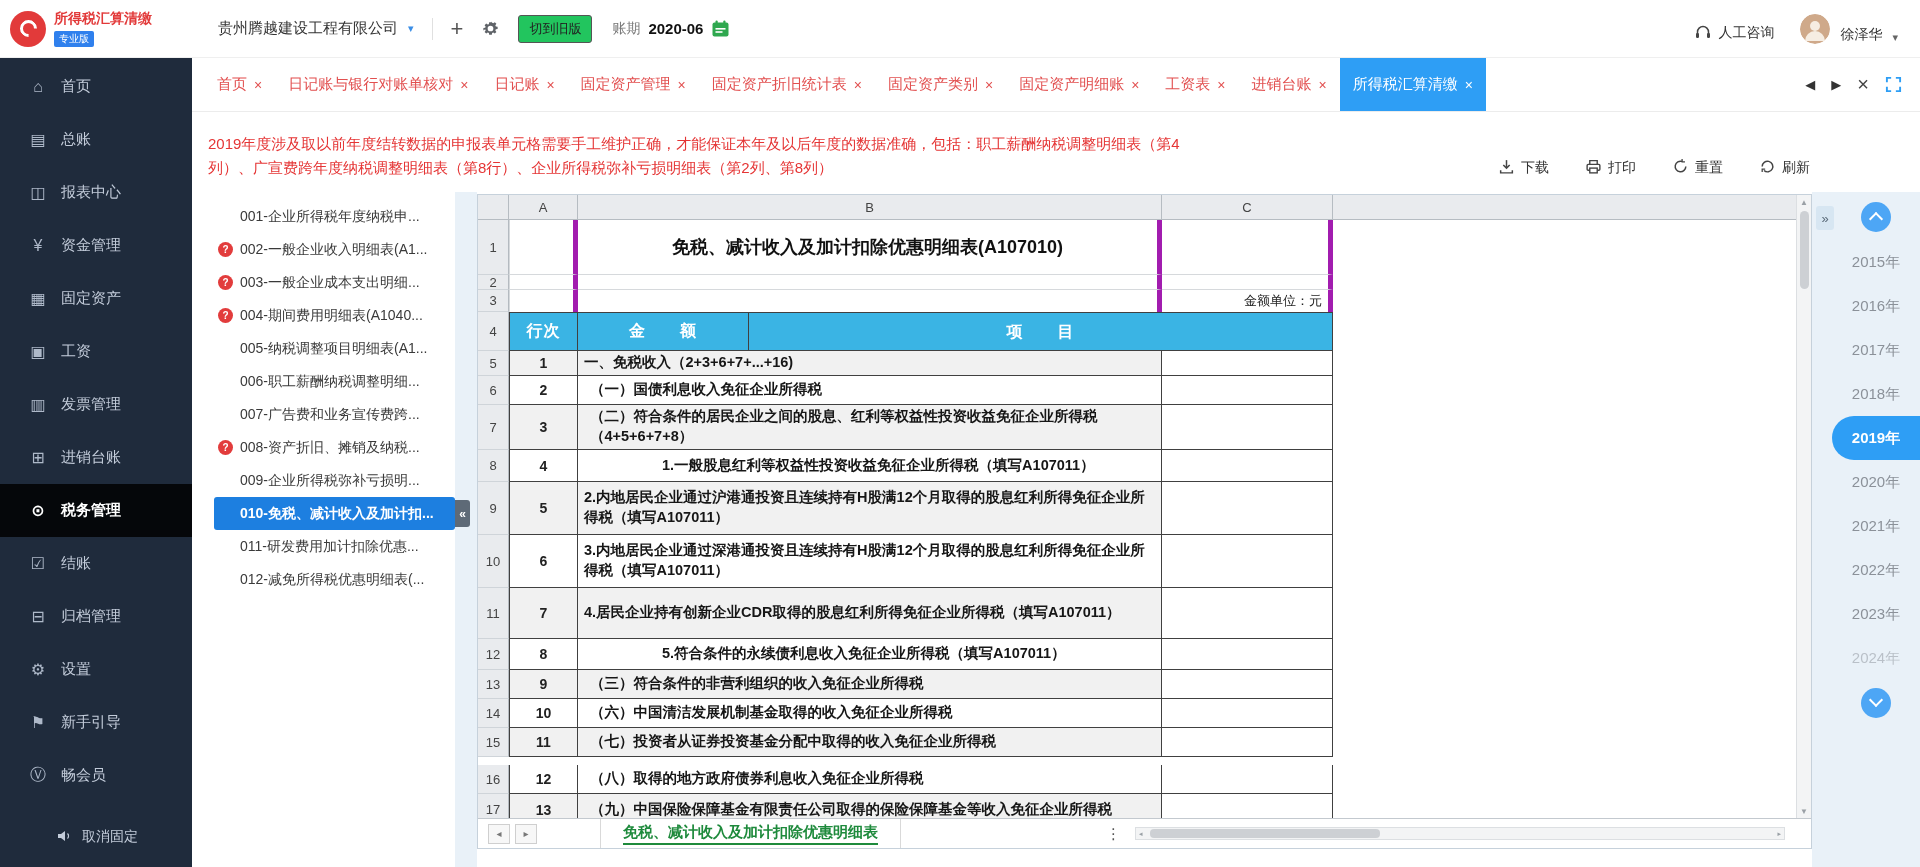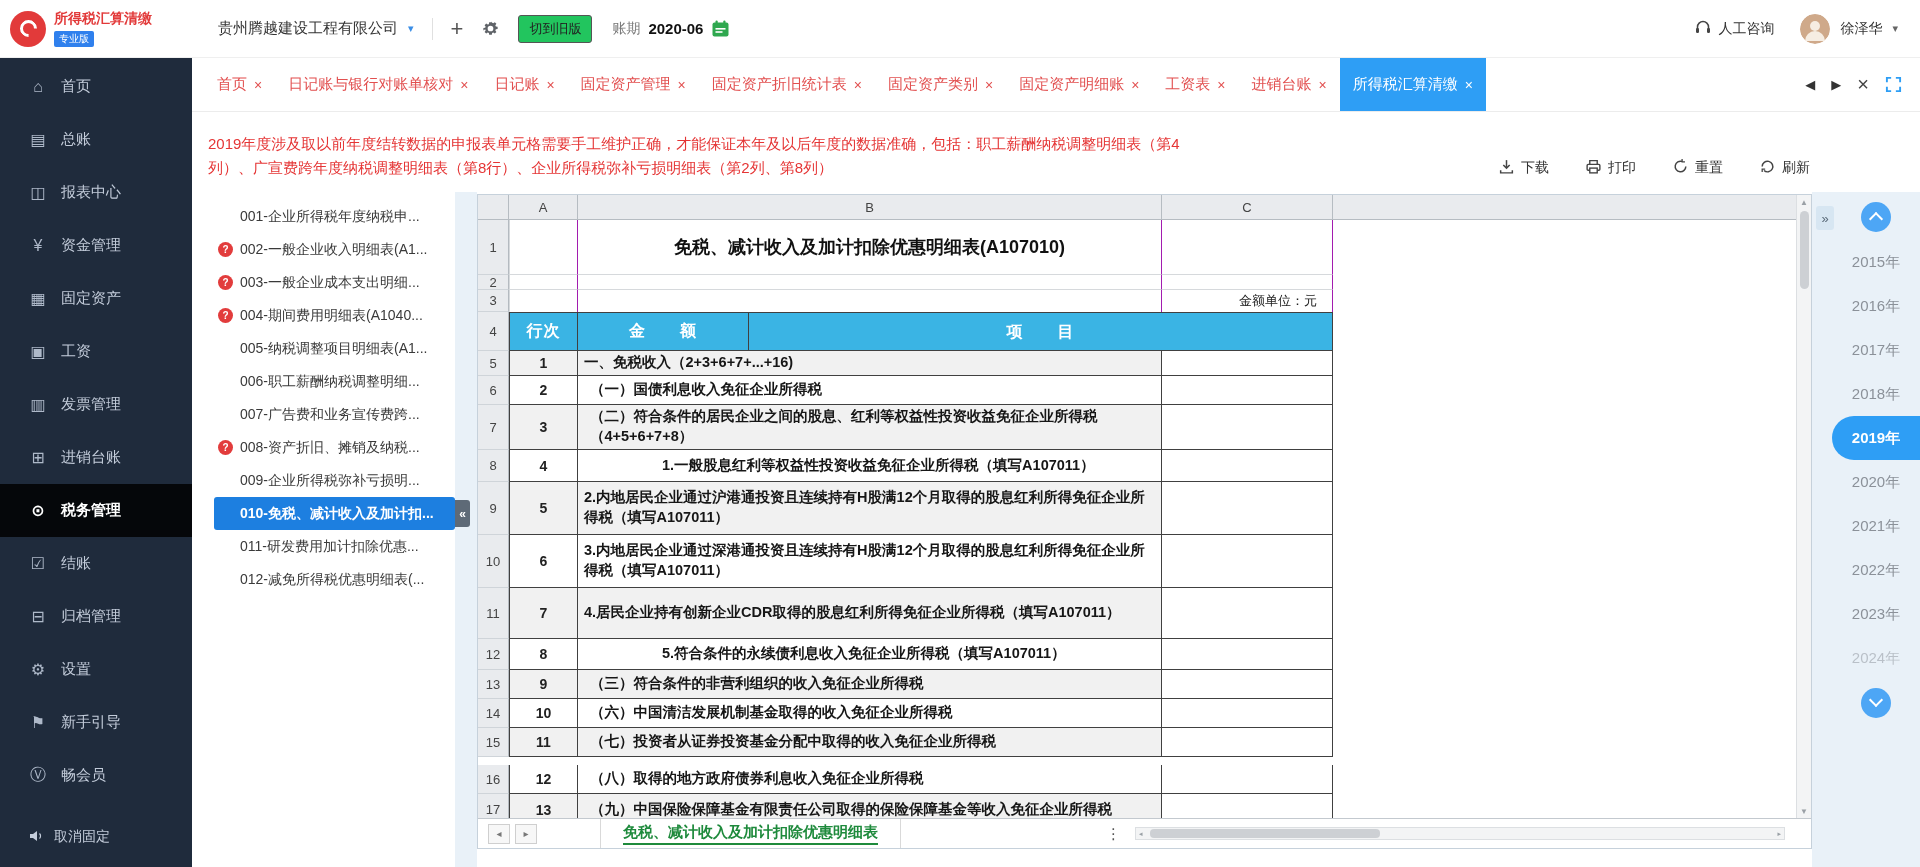--- a/index.html
+++ b/index.html
@@ -18,41 +18,41 @@
   .logo-title { color:#e23a3a; font-weight:700; font-size:14px; white-space:nowrap; }
   .logo-badge { display:inline-block; background:#2f80ed; color:#fff; font-size:10px;
     padding:1px 5px; border-radius:2px; margin-top:2px; }
   .side-nav { flex:1; padding-top:2px; }
   .side-item { height:53px; display:flex; align-items:center; padding-left:28px; gap:13px;
     color:#c3ccda; font-size:15px; cursor:pointer; }
   .side-item .si-icon { width:20px; text-align:center; font-size:16px; color:#aeb9c9; }
   .side-item.active { background:#05070a; color:#fff; font-weight:700; }
   .side-item.active .si-icon { color:#fff; }
   .side-footer { height:60px; display:flex; align-items:center; padding-left:28px; gap:10px;
-    color:#c3ccda; font-size:14px; cursor:pointer; }
+    color:#c3ccda; font-size:14px; cursor:pointer;margin-left:28px; }
 
   
   .main { flex:1; display:flex; flex-direction:column; min-width:0; }
 
   
   .topbar { height:58px; background:#fff; border-bottom:1px solid #efefef;
     display:flex; align-items:center; padding-left:26px; flex:none; }
   .company-select { display:flex; align-items:center; gap:10px; font-size:15px; color:#333; cursor:pointer; }
   .chev { font-size:11px; color:#666; }
   .chev.blue { color:#3a8ee6; }
   .v-divider { width:1px; height:22px; background:#e0e0e0; margin:0 18px; }
   .icon-btn { background:none; border:none; color:#555; padding:0; margin-right:18px;
     cursor:pointer; display:flex; align-items:center; }
   .icon-btn.plus { font-size:22px; line-height:1; }
   .old-ver-btn { border:1px solid #555; background:#22c55e; border-radius:3px; font-size:13px;
     color:#222; padding:4px 10px; margin-right:20px; cursor:pointer; }
   .period-label { font-size:14px; color:#777; margin-right:8px; }
   .period-value { font-size:15px; font-weight:700; color:#111; margin-right:8px; }
   .calendar-wrap { display:flex; align-items:center; cursor:pointer; }
-  .topbar-right { margin-left:auto; display:flex; align-items:center; padding-right:22px; gap:10px; }
+  .topbar-right { margin-left:auto; display:flex; align-items:flex-end; padding-right:22px; gap:10px; }
   .support { display:flex; align-items:center; gap:6px; font-size:14px; color:#333; margin-right:16px; cursor:pointer; }
   .avatar { width:30px; height:30px; border-radius:50%; overflow:hidden; flex:none; cursor:pointer; }
   .username { font-size:14px; color:#333; }
 
   
   .tabbar { height:54px; background:#fff; border-bottom:1px solid #ececec;
     display:flex; align-items:stretch; padding-left:12px; flex:none; }
   .tabs { display:flex; align-items:stretch; }
   .tab { display:flex; align-items:center; padding:0 13px; gap:7px; font-size:15px;
     color:#e25050; cursor:pointer; white-space:nowrap; }
@@ -102,30 +102,30 @@
   .col-head.filler { flex:1; border-right:none; }
 
   .grow { display:flex; }
   .rn { width:31px; background:#e9ebee; border-right:1px solid #b4bac0;
     border-bottom:1px solid #cfd4d9; display:flex; align-items:center; justify-content:center;
     font-size:13px; color:#444; flex:none; }
   .gc { display:flex; align-items:center; flex:none; }
   .gc.a { width:69px; justify-content:center; font-weight:700; font-size:14px; color:#222; }
   .gc.b { width:584px; padding:2px 8px; font-weight:700; font-size:14.5px; color:#161616; line-height:1.35; }
   .gc.c { width:171px; background:#fff; }
-  .grow.light .gc { border-right:1px solid #a21caf; border-bottom:1px solid #d6d9dc; }
+  .grow.light .gc { border-right:5px solid #a21caf; border-bottom:1px solid #d6d9dc; }
   .grow.light .gc.a { border-left:1px solid #d6d9dc; }
   .grow.nobot .gc { border-bottom:none; }
   .grow.dark .gc { border-right:1px solid #404040; border-bottom:1px solid #404040; }
   .grow.dark .gc.a { border-left:1px solid #404040; }
   .grow.thead .gc { border-top:1px solid #404040; background:#3ab4e4; color:#fff;
     justify-content:center; font-weight:700; font-size:16px; padding:0; letter-spacing:1px; }
   .grow.shade .gc.a, .grow.shade .gc.b { background:#f1f1f1; }
   .gc.b.title { justify-content:center; font-size:18px; color:#111; padding:0; }
-  .gc.c.unit { justify-content:flex-end; padding-right:15px; font-size:13px; font-weight:400; color:#222;text-align:right; }
+  .gc.c.unit { justify-content:flex-end; padding-right:6px; font-size:13px; font-weight:400; color:#222;text-align:right; }
 
   .v-scroll { position:absolute; top:0; right:0; bottom:0; width:15px; background:#f3f4f5;
     border-left:1px solid #dcdfe2; display:flex; flex-direction:column; align-items:center;
     font-size:8px; color:#9aa0a6; cursor:pointer; }
   .vs-arrow { height:14px; display:flex; align-items:center; }
   .vs-thumb { width:9px; height:78px; background:#cdd0d4; border-radius:5px; margin-top:2px; }
   .vs-arrow.bottom { margin-top:auto; }
 
   .sheet-footer { height:30px; border-top:1px solid #c3c9cf; background:#fff;
     display:flex; align-items:center; padding:0 10px; flex:none; }

